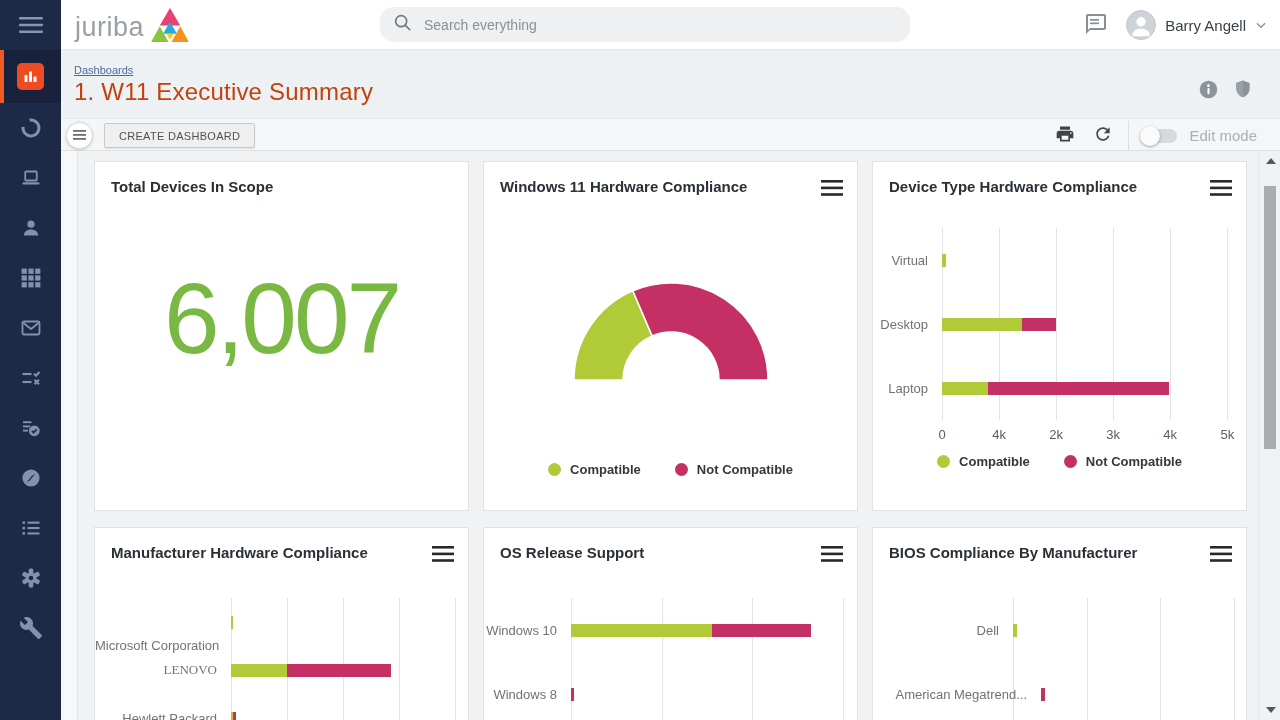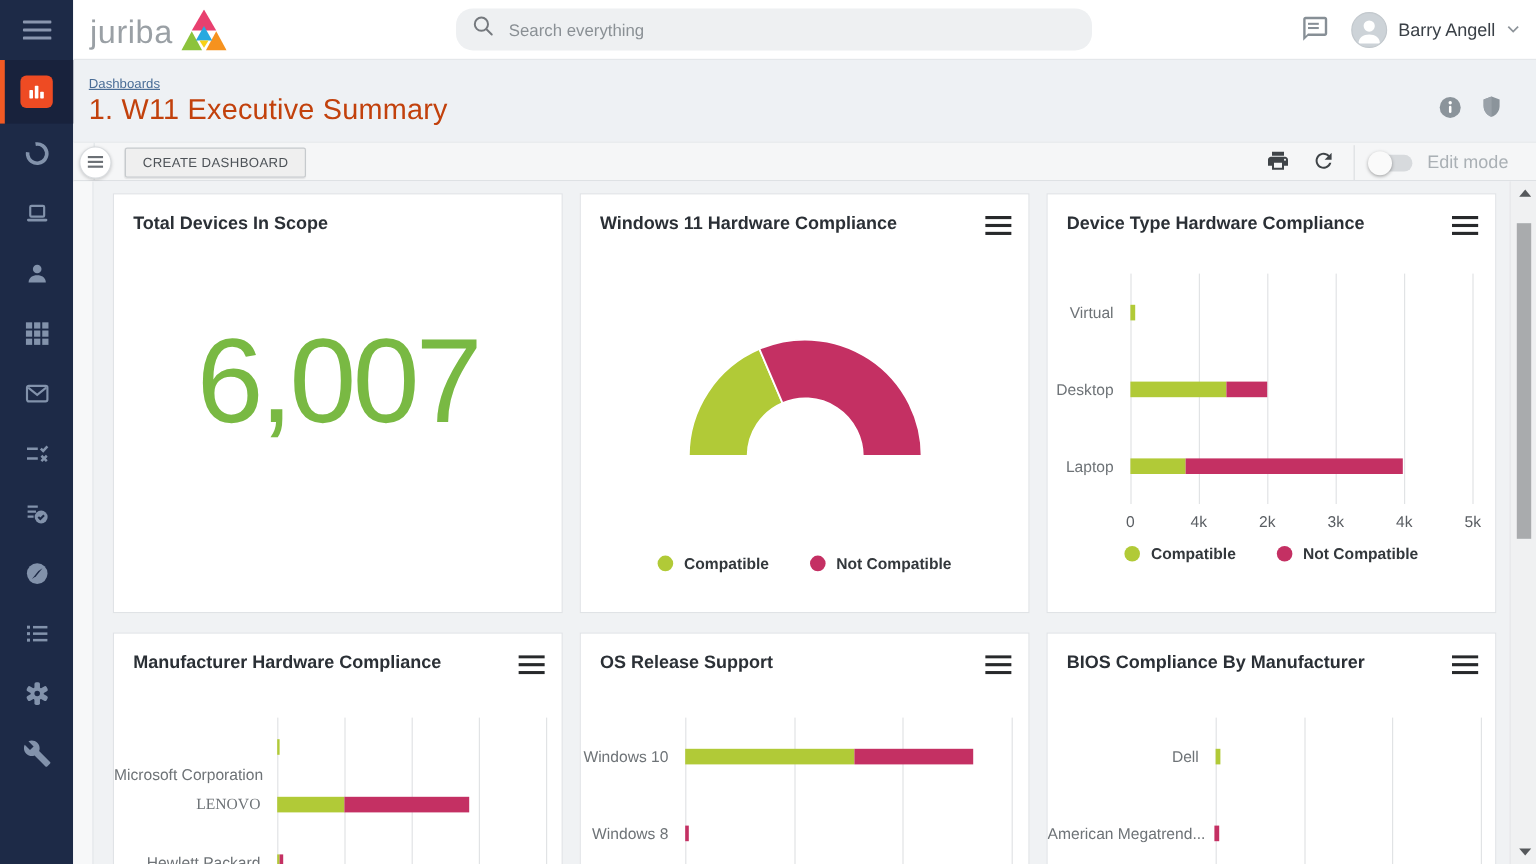--- a/index.html
+++ b/index.html
@@ -548,21 +548,21 @@
                   <div class="hb-gridline" style="left: 66.335%;"></div>
                   <div class="hb-gridline" style="left: 99.5025%;"></div>
                 </div>
                 <div class="hb-row" style="height: 64px;">
                   <div class="hb-label" style="width: 140px;">Dell</div>
                   <div class="hb-track" style="height: 13px; margin-right: 11px;">
                     <div class="hb-seg" style="left: 0%; width: 1.99005%; background: rgb(177, 202, 55);"></div>
                   </div>
                 </div>
                 <div class="hb-row" style="height: 64px;">
-                  <div class="hb-label" style="width: 139px;">American Megatrend...</div>
+                  <div class="hb-label" style="width: 168px;">American Megatrend...</div>
                   <div class="hb-track" style="height: 13px; margin-right: 11px;">
                     <div class="hb-seg" style="left: 0%; width: 1.99005%; background: rgb(196, 48, 99);"></div>
                   </div>
                 </div>
               </div>
             </div>
         </section>
 
       </div>
 

